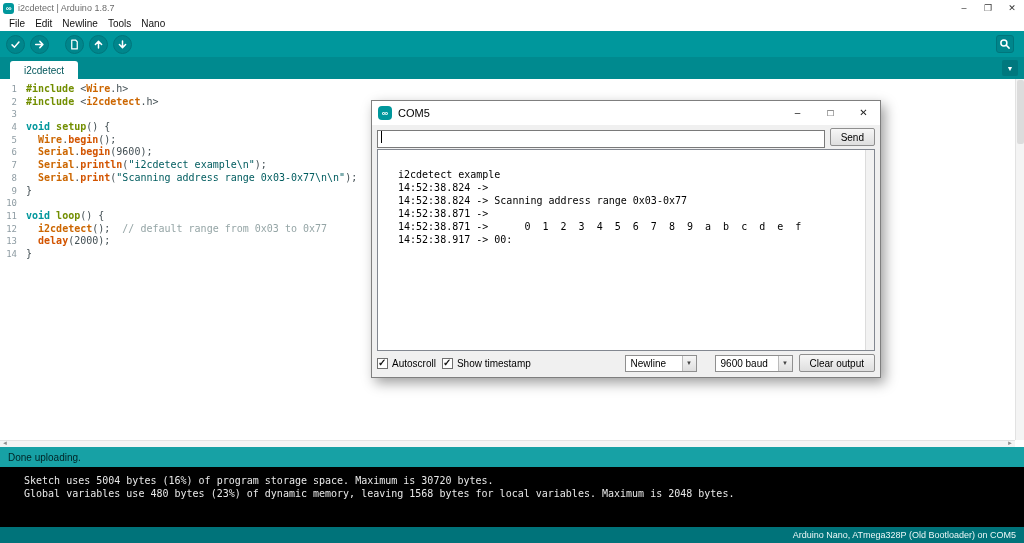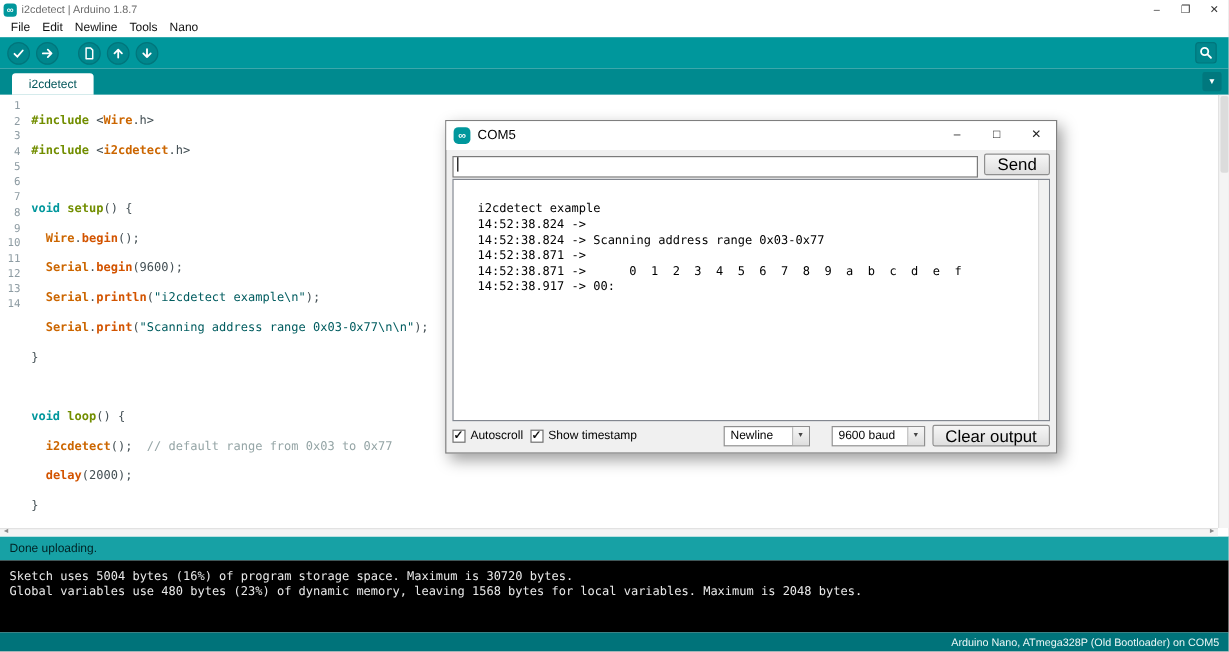--- a/index.html
+++ b/index.html
@@ -36,60 +36,60 @@
   .tab-menu {position:absolute; right:6px; bottom:3px; width:16px; height:16px; background:#00787E;
              border-radius:2px; display:flex; align-items:center; justify-content:center;}
   .tab-menu span {color:#fff; font-size:7px; line-height:1;}
 
   
   .editor {height:368px; flex:0 0 368px; background:#fff; position:relative; display:flex; overflow:hidden;}
   .gutter {width:22px; padding-top:4px; text-align:right;}
   .ln {font-family:"DejaVu Sans Mono", monospace; font-size:9px; color:#8E9CA3; height:12.7px;
        line-height:12.7px; padding-right:5px;}
   .code {flex:1; padding:4px 0 0 4px;}
-  .cl {font-family:"DejaVu Sans Mono", monospace; font-size:10px; height:12.7px; line-height:12.7px; white-space:pre;margin-top:12px;}
+  .cl {font-family:"DejaVu Sans Mono", monospace; font-size:10px; height:12.7px; line-height:12.7px; white-space:pre;}
   .tok-d   {color:#434F54;}
   .tok-pp  {color:#728E00; font-weight:bold;}
   .tok-kw  {color:#00979C; font-weight:bold;}
   .tok-fn2 {color:#728E00; font-weight:bold;}
   .tok-cls {color:#CC6600; font-weight:bold;}
   .tok-fn  {color:#D35400; font-weight:bold;}
   .tok-str {color:#005C5F;}
   .tok-com {color:#95A5A6;}
   .vscroll {position:absolute; top:0; right:0; bottom:7px; width:9px; background:#f4f4f4; border-left:1px solid #e2e2e2;}
   .vthumb {width:7px; height:64px; margin:1px auto 0; background:#dcdcdc; border-radius:2px;}
   .hscroll {position:absolute; left:0; right:9px; bottom:0; height:7px; background:#f4f4f4; border-top:1px solid #e2e2e2;}
   .harrow {position:absolute; top:-1px; font-size:6px; color:#8a8a8a; line-height:7px;}
   .harrow.left {left:2px;} .harrow.right {right:2px;}
 
   
   .statusbar {height:20px; flex:0 0 20px; background:#17A1A5; display:flex; align-items:center; padding-left:8px;}
   .statusbar span {font-size:10px; color:#002325;}
   .console {height:60px; flex:0 0 60px; background:#000; padding:7px 8px 0;}
-  .console-line {font-family:"DejaVu Sans Mono", monospace; font-size:10px; color:#E8E8E8; line-height:13px; white-space:pre;}
+  .console-line {font-family:"DejaVu Sans Mono", monospace; font-size:10px; color:#E8E8E8; line-height:13px; white-space:pre;margin-left:16px;}
   .footer {height:16px; flex:0 0 16px; background:#00737A; display:flex; align-items:center; justify-content:flex-end; padding-right:8px;}
   .footer span {font-size:9px; color:#EAF7F7;text-align:center;}
 
   
   .sm-window {position:absolute; left:371px; top:100px; width:510px; height:278px; background:#F0F0F0;
               border:1px solid #7f7f7f; box-shadow:4px 5px 12px rgba(0,0,0,0.38); z-index:50;}
   .sm-titlebar {height:24px; background:#fff; display:flex; align-items:center; padding-left:6px;}
   .sm-icon {width:14px; height:14px; background:#00979C; border-radius:4px; color:#fff; font-size:9px;
             line-height:14px; text-align:center; font-weight:bold;}
   .sm-title {font-size:11px; color:#000; margin-left:6px;}
   .sm-controls-top {margin-left:auto; display:flex; height:24px;}
   .sm-wc {width:33px; text-align:center; line-height:24px; font-size:10px; color:#222; cursor:default;}
   .sm-input-row {display:flex; gap:5px; margin:3px 5px 0; height:18px;}
   .input-wrap {flex:1; position:relative;}
   .input-wrap input {width:100%; height:18px; border:1px solid #7a7a7a; background:#fff; font-size:10px;
                      padding:0 4px; outline:none; font-family:"Liberation Sans", sans-serif;}
   .caret {position:absolute; left:4px; top:3px; width:1px; height:12px; background:#000; animation:blink 1s step-end infinite;}
   @keyframes blink {50% {opacity:0;}}
   .sm-btn {height:18px; background:linear-gradient(#f6f6f6,#dedede); border:1px solid #8f8f8f;
-           border-radius:2px; font-size:14px; color:#000; padding:0 10px; font-family:"Liberation Sans", sans-serif;}
+           border-radius:2px; font-size:10px; color:#000; padding:0 10px; font-family:"Liberation Sans", sans-serif;}
   .sm-output-wrap {margin:3px 5px 0; height:202px; position:relative; background:#fff; border:1px solid #828790;}
   .sm-output {margin:16px; padding:2px 12px 0 4px; font-family:"DejaVu Sans Mono", monospace; font-size:10px;
               line-height:13px; color:#000; white-space:pre; overflow:hidden; height:100%;}
   .sm-scrollbar {position:absolute; top:0; right:0; bottom:0; width:9px; background:#f2f2f2; border-left:1px solid #dcdcdc;}
   .sm-controls {height:24px; margin:0 5px; display:flex; align-items:center; gap:6px;}
   .chk {display:flex; align-items:center; gap:4px; font-size:10px; color:#000;}
   .box {width:11px; height:11px; background:#fff; border:1px solid #6f6f6f; position:relative;}
   .box.checked::after {content:"\2713"; position:absolute; left:0px; top:-2px; font-size:10px; color:#111; font-weight:bold;}
   .spacer {flex:1;}
   .combo {height:17px; background:#fff; border:1px solid #8f8f8f; display:flex; align-items:center;

